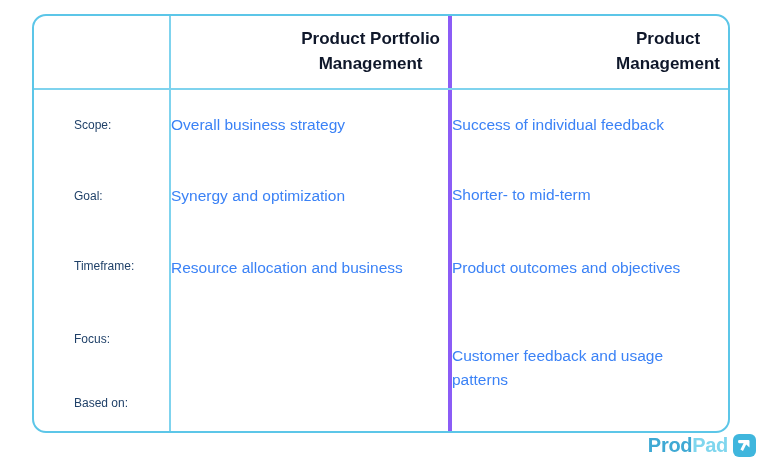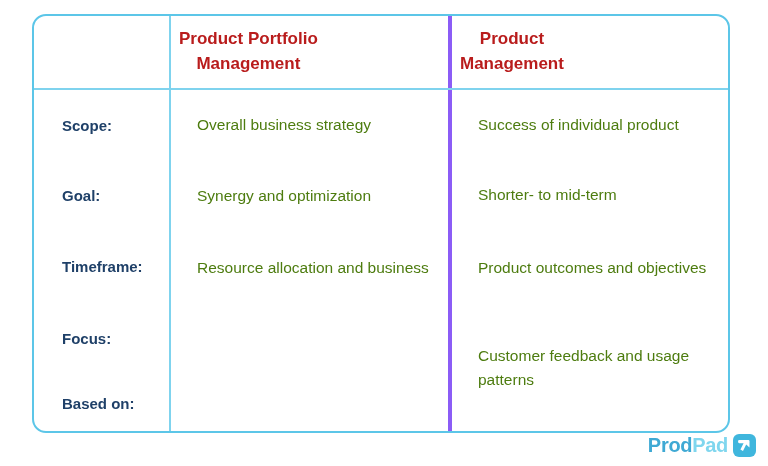--- a/index.html
+++ b/index.html
@@ -60,49 +60,48 @@
   .table-body .col-a,
   .table-body .col-b {
     display: flex;
     flex-direction: column;
   }
 
   
   .head-cell {
     display: flex;
     align-items: center;
-    justify-content: flex-start;
+    justify-content: flex-end;
     text-align: center;
     height: 100%;
     padding: 0 8px;
     box-sizing: border-box;
-    color: #b91c1c;
+    color: #0f172a;
     font-weight: bold;
     font-size: 17px;
     line-height: 1.45;
   }
   .head-cell .hc-line { display: block; }
 
   
   .cell {
     display: flex;
     align-items: center;
     box-sizing: border-box;
     font-size: 15.5px;
     line-height: 1.55;
   }
   .cell-label {
     color: #1f4068;
-    font-weight: bold;
-    font-size: 15px;
-    padding-left: 28px;
+    font-weight: normal;
+    font-size: 12px;
+    padding-left: 40px;
   }
   .cell-value {
-    color: #4d7c0f;
-    padding-left: 26px;
+    color: #3b82f6;
     padding-right: 14px;
   }
 
   
   .r0 { flex: 0 0 71px; }
   .r1 { flex: 0 0 70px; }
   .r2 { flex: 0 0 71px; }
   .r3 { flex: 0 0 74px; }
   .r4 { flex: 1 1 auto; }
 
@@ -174,21 +173,21 @@
         <div class="cell cell-label r4">Based on:</div>
       </div>
 
       <div class="col-a">
         <div class="cell cell-value r0">Overall business strategy</div>
         <div class="cell cell-value r1">Synergy and optimization</div>
         <div class="cell cell-value r3">Resource allocation and business</div>
       </div>
 
       <div class="col-b">
-        <div class="cell cell-value r1">Success of individual product</div>
+        <div class="cell cell-value r1">Success of individual feedback</div>
         <div class="cell cell-value r2">Shorter- to mid-term</div>
         <div class="cell cell-value r3">Product outcomes and objectives</div>
         <div class="cell cell-value r4">Customer feedback and usage patterns</div>
       </div>
 
     </div>
   </div>
 
   <div class="brand-logo">
     <div class="brand-wordmark">

